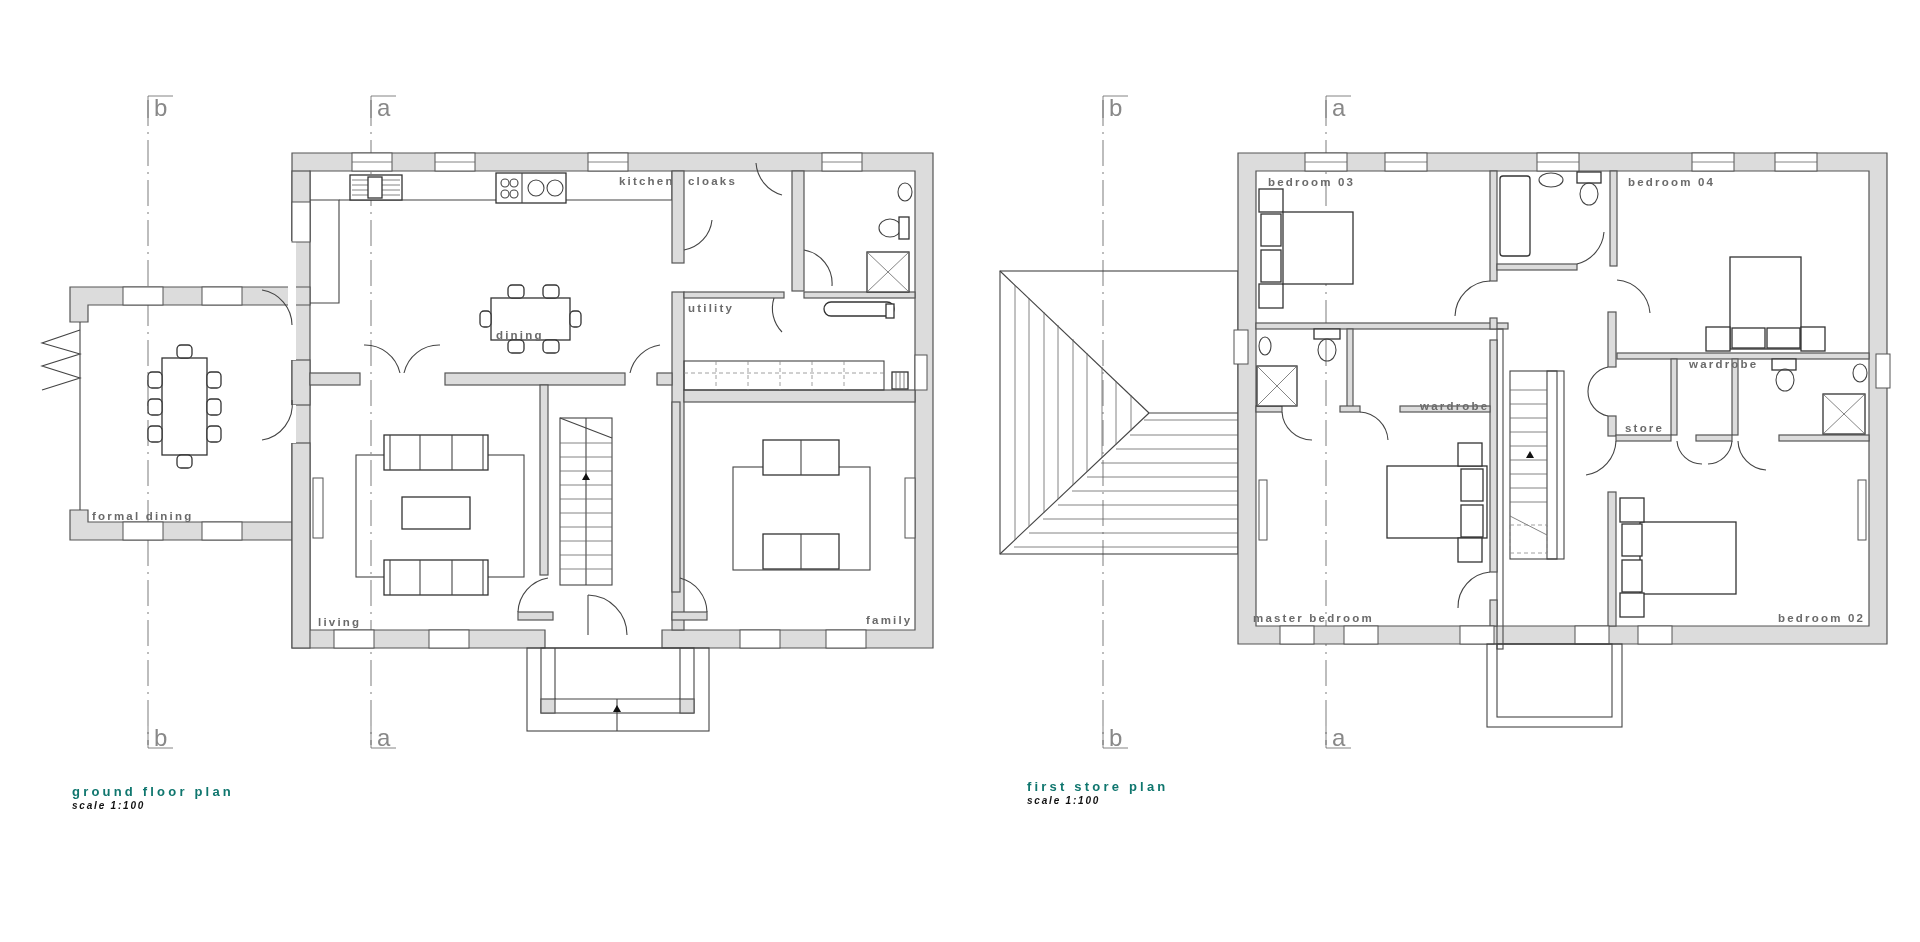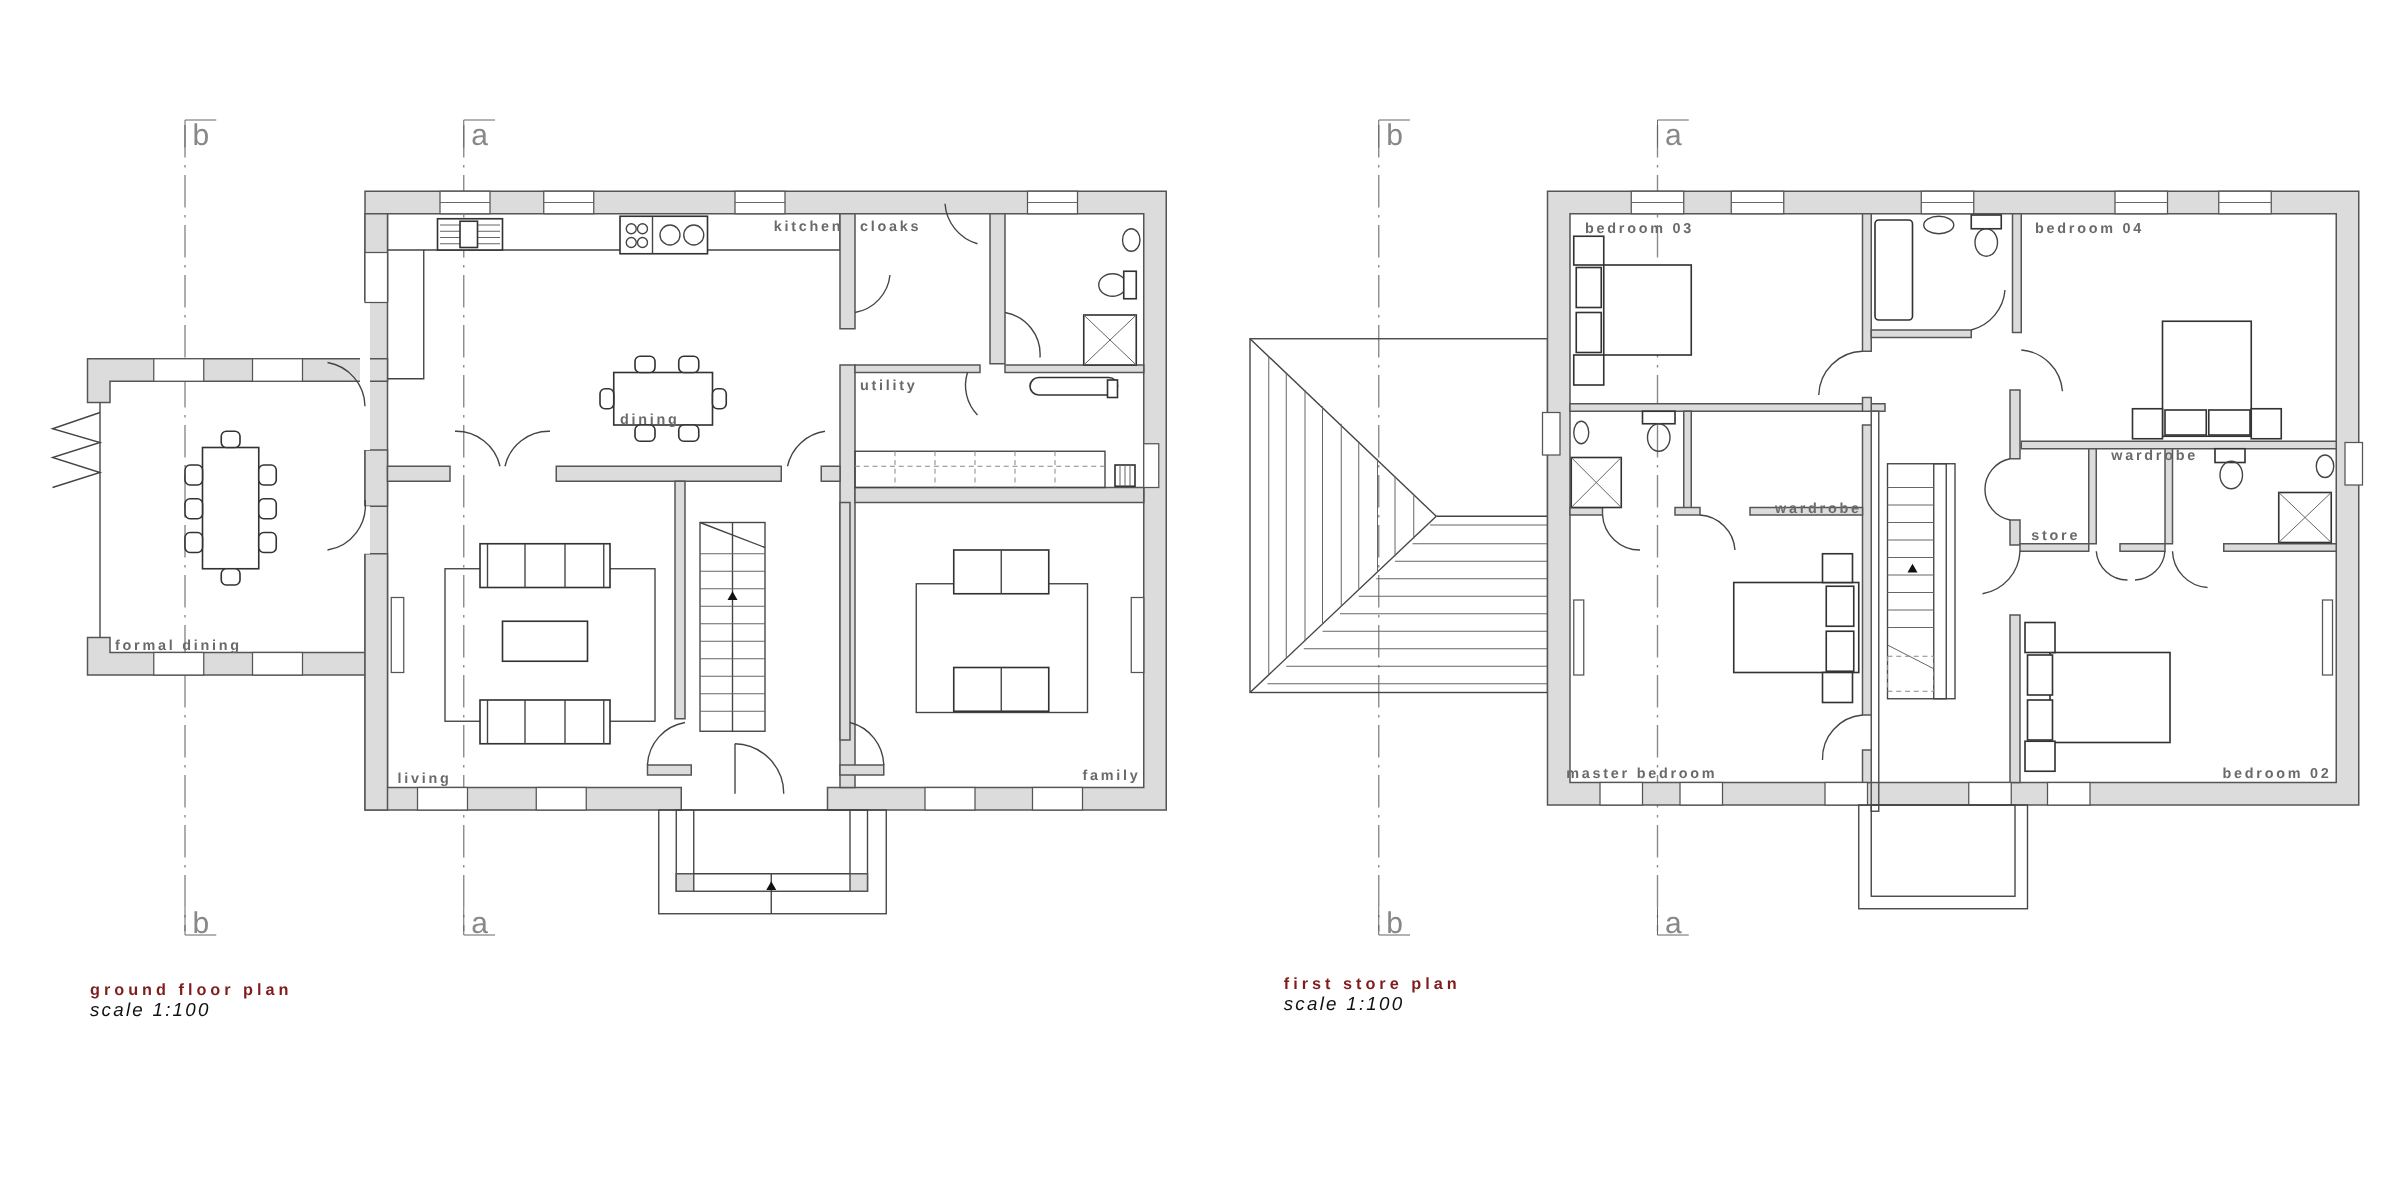--- a/index.html
+++ b/index.html
@@ -6,22 +6,22 @@
   body { width:1920px; height:942px; overflow:hidden; position:relative; font-family:"Liberation Sans", sans-serif; }
   svg { position:absolute; left:0; top:0; }
   .wall { fill:#dcdcdc; stroke:#555; stroke-width:1.2; }
   .ln { fill:none; stroke:#444; stroke-width:1.1; }
   .thin { fill:none; stroke:#666; stroke-width:0.8; }
   .furn { fill:#fff; stroke:#333; stroke-width:1.3; }
   .win { fill:#fff; stroke:#555; stroke-width:1; }
   .axis { stroke:#888; stroke-width:1.1; stroke-dasharray:26 6 2 6; fill:none; }
   .room-label { font-family:"Liberation Sans", sans-serif; font-size:11.5px; letter-spacing:2.2px; fill:#6a6a6a; font-weight:bold; }
   .marker-letter { font-family:"Liberation Sans", sans-serif; font-size:24px; fill:#888; }
-  .plan-title { position:absolute; font-family:"Liberation Sans", sans-serif; font-weight:bold; font-size:13px; letter-spacing:3.2px; color:#7f1d1d; }
-  .plan-scale { position:absolute; font-family:"Liberation Sans", sans-serif; font-weight:normal; font-style:italic; font-size:15px; letter-spacing:1.8px; color:#111; }
+  .plan-title { position:absolute; font-family:"Liberation Sans", sans-serif; font-weight:bold; font-size:13px; letter-spacing:3.2px; color:#0f766e; }
+  .plan-scale { position:absolute; font-family:"Liberation Sans", sans-serif; font-weight:bold; font-style:italic; font-size:10px; letter-spacing:1.8px; color:#111; }
   .dash { fill:none; stroke:#888; stroke-width:0.8; stroke-dasharray:4 3; }
 </style>
 </head>
 <body>
 
 <svg width="1920" height="942" viewBox="0 0 1920 942">
 
   <g>
 
     <line class="axis" x1="148" y1="100" x2="148" y2="745"></line>

